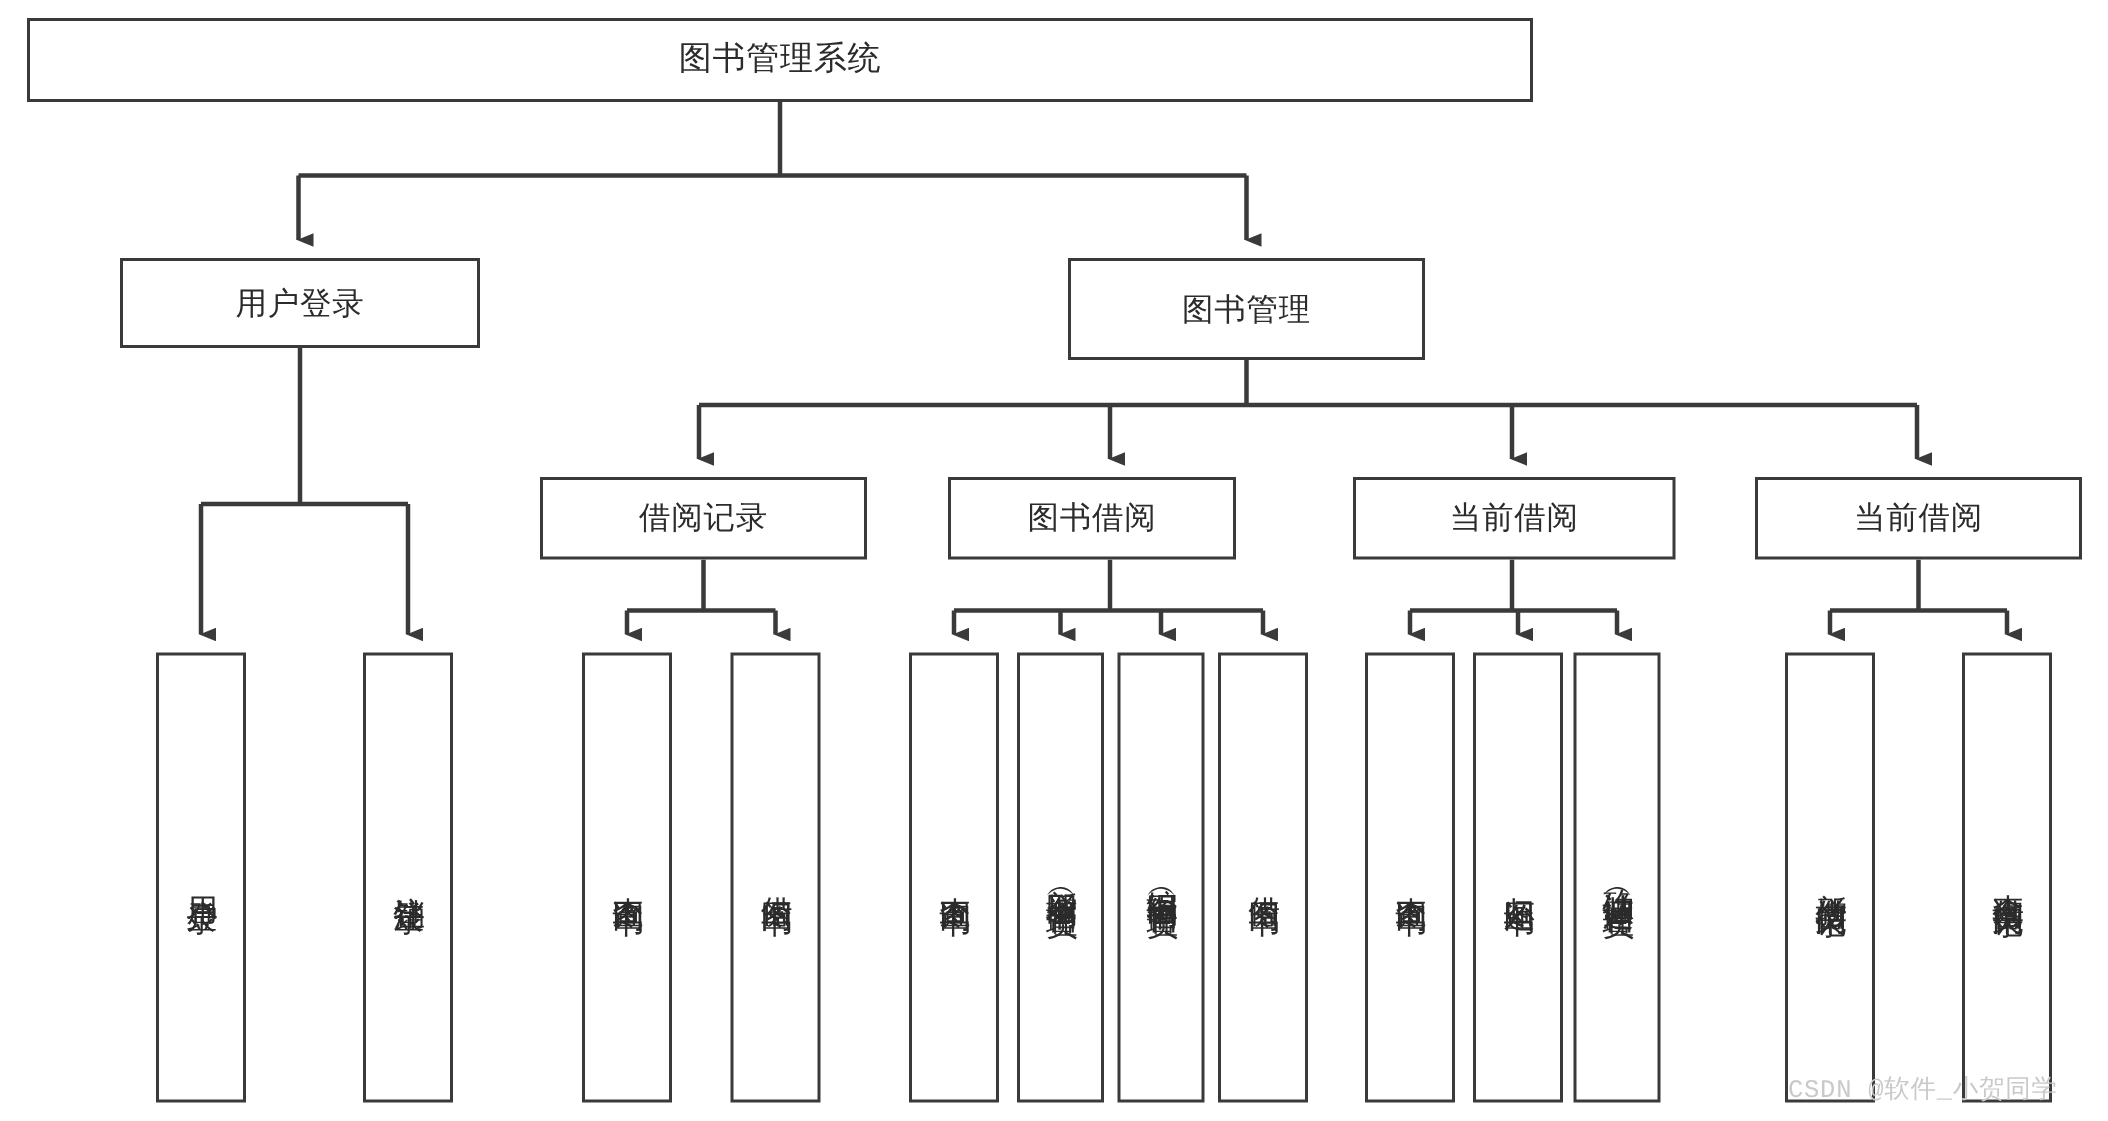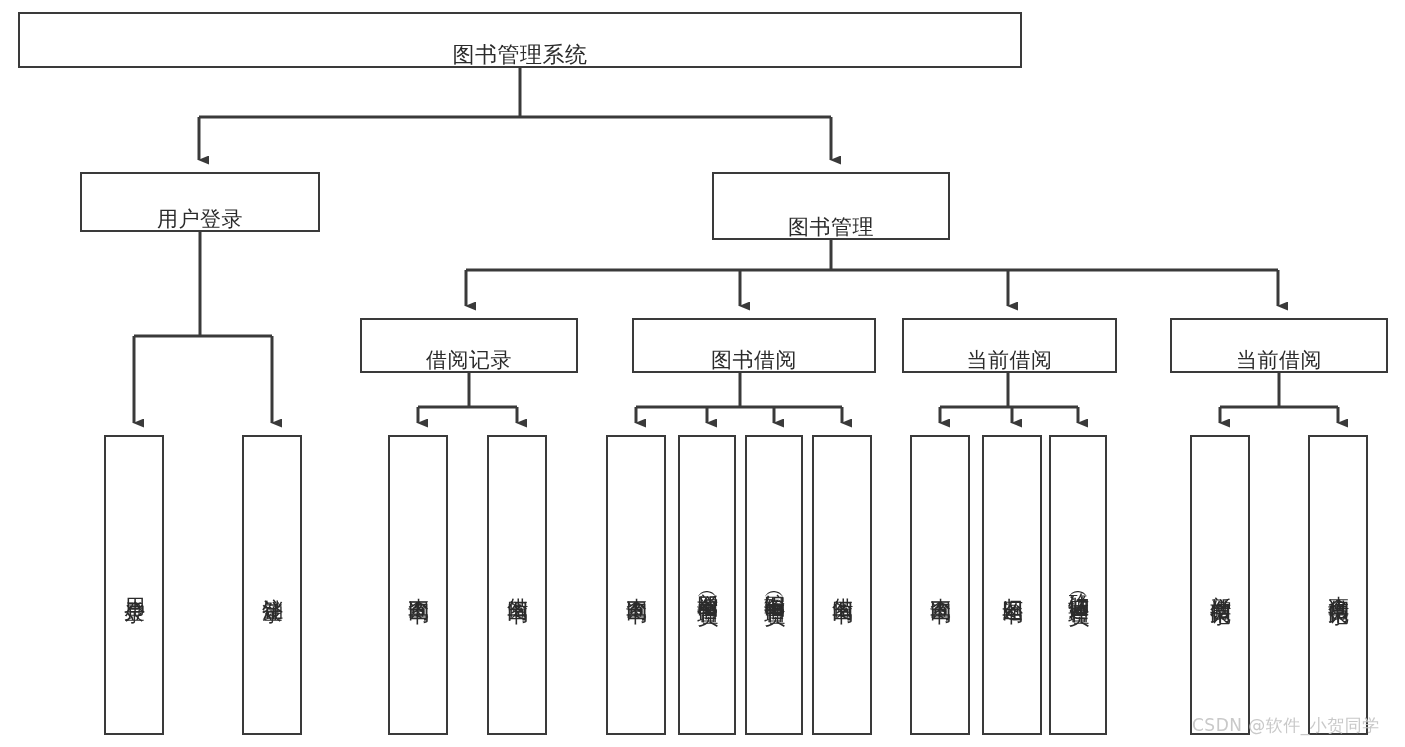--- a/index.html
+++ b/index.html
@@ -25,21 +25,21 @@
     width: 1405px;
     height: 747px;
     pointer-events: none;
   }
   .node {
     position: absolute;
     box-sizing: border-box;
     border: 2px solid #3a3a3a;
     background: #ffffff;
     display: flex;
-    align-items: flex-end;
+    align-items: center;
     justify-content: center;
     color: #2b2b2b;
   }
   .node-label {
     display: block;
     text-align: center;
     line-height: 1.0;
     color: #2b2b2b;
   }
   
@@ -137,21 +137,21 @@
   <div class="node horizontal" style="left: 80px; top: 172px; width: 240px; height: 60px;">
     <span class="node-label">用户登录</span>
   </div>
   <div class="node horizontal" style="left: 712px; top: 172px; width: 238px; height: 68px;">
     <span class="node-label">图书管理</span>
   </div>
 
   <div class="node horizontal" style="left: 360px; top: 318px; width: 218px; height: 55px;">
     <span class="node-label">借阅记录</span>
   </div>
-  <div class="node horizontal" style="left: 632px; top: 318px; width: 244px; height: 55px;">
+  <div class="node horizontal" style="left: 632px; top: 318px; width: 192px; height: 55px;">
     <span class="node-label">图书借阅</span>
   </div>
   <div class="node horizontal" style="left: 902px; top: 318px; width: 215px; height: 55px;">
     <span class="node-label">当前借阅</span>
   </div>
   <div class="node horizontal" style="left: 1170px; top: 318px; width: 218px; height: 55px;">
     <span class="node-label">当前借阅</span>
   </div>
 
   <div class="node vertical" style="left: 104px; top: 435px; width: 60px; height: 300px;">
@@ -187,15 +187,15 @@
   <div class="node vertical" style="left: 1049px; top: 435px; width: 58px; height: 300px;">
     <span class="node-label">确认归还（管理员）</span>
   </div>
   <div class="node vertical" style="left: 1190px; top: 435px; width: 60px; height: 300px;">
     <span class="node-label">新增借阅记录</span>
   </div>
   <div class="node vertical" style="left: 1308px; top: 435px; width: 60px; height: 300px;">
     <span class="node-label">查询借阅记录</span>
   </div>
 
-  <div class="watermark" style="left: 1192px; top: 714px; color: rgb(201, 201, 201);">CSDN @软件_小贺同学</div>
+  <div class="watermark" style="left: 1192px; top: 714px; color: rgb(201, 201, 201); font-family: Liberation Mono, monospace;">CSDN @软件_小贺同学</div>
 
 </div>
 
 </body></html>

